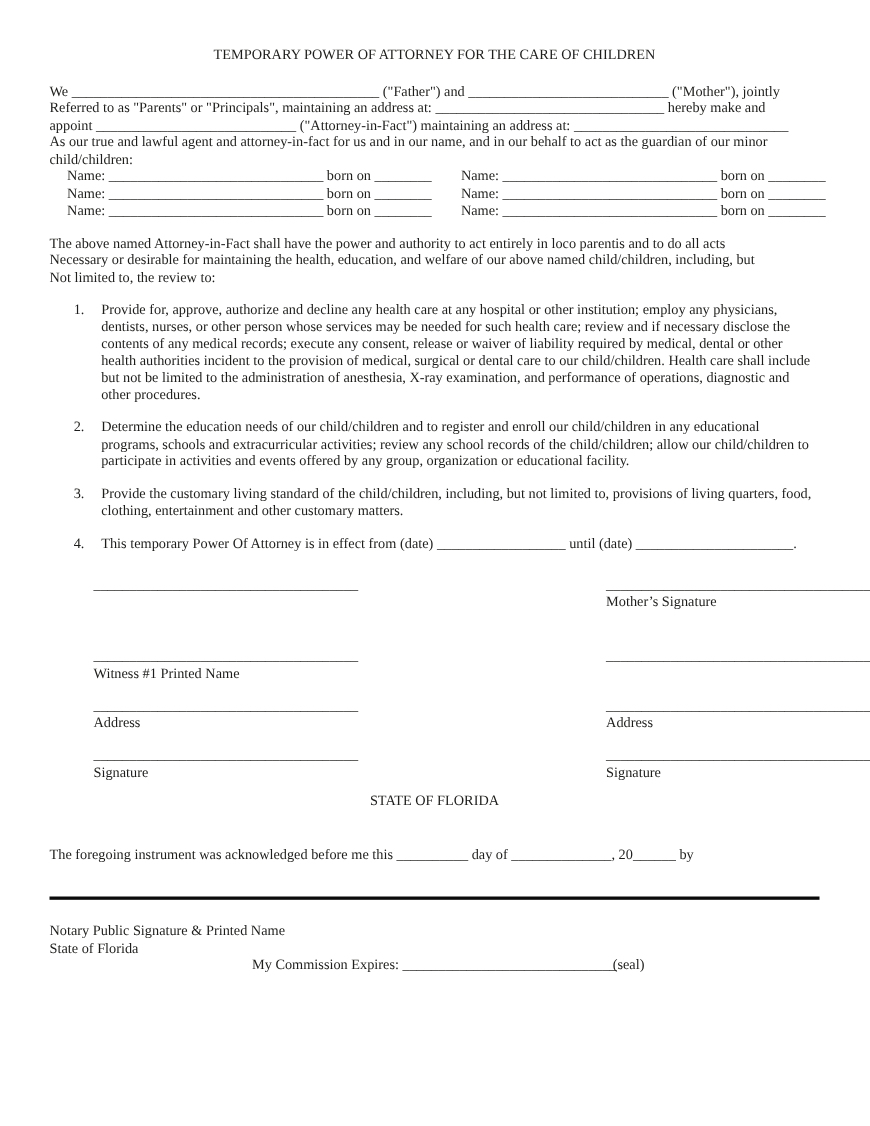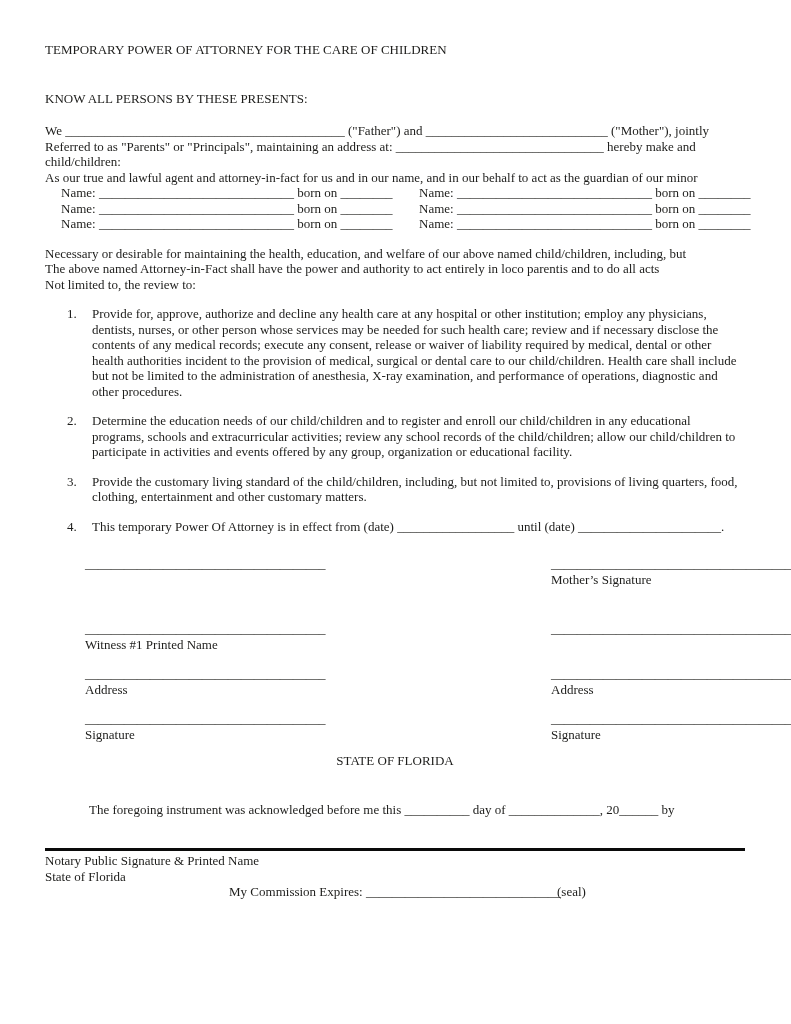--- a/index.html
+++ b/index.html
@@ -5,21 +5,21 @@
   html, body { margin: 0; padding: 0; background: #ffffff; }
   body {
     width: 791px; height: 1024px;
     font-family: "Liberation Serif", serif;
     font-size: 13px; line-height: 15.5px;
     color: #1d1d1b;
     -webkit-font-smoothing: antialiased;
   }
   .page { width: 700px; padding: 42px 46px 0 45px; }
 
-  .title { text-align: left; font-family: Liberation Serif, serif; }
+  .title { text-align: center; font-family: Liberation Serif, serif; }
   .salutation { margin-top: 33px; }
 
   .intro { margin-top: 17px; }
   .intro-line { white-space: nowrap; }
 
   .names-row { display: grid; grid-template-columns: 358px 1fr; }
   .name-cell { white-space: nowrap; margin-left: 16px; }
 
   .powers-intro { margin-top: 14px; }
   .powers-line { white-space: nowrap; }
@@ -31,61 +31,61 @@
 
   .sig-section { margin-top: 22px; }
   .sig-row { display: grid; grid-template-columns: 466px 1fr; margin-left: 40px; }
   .sig-row.gap-large { margin-bottom: 34px; }
   .sig-row.gap-small { margin-bottom: 14px; }
   .sig-line { white-space: nowrap; letter-spacing: 0; }
   .sig-label { }
 
   .state-heading { margin-top: 11px; text-align: center; }
 
-  .acknowledgment { margin-top: 33px; white-space: nowrap; margin-left: 44px; }
+  .acknowledgment { margin-top: 33px; white-space: nowrap; }
 
-  .notary { margin-top: 31px; border-top: 3px solid #0a0a0a; padding-top: 2px; }
+  .notary { margin-top: 31px; border-top: 3px solid #0a0a0a; padding-top: 20px; }
   .notary-line { }
   .commission-line { position: relative; text-align: center; }
   .seal { position: absolute; left: 512px; top: 0; }
 </style>
 </head>
 <body>
 
 <div class="page">
 
   <div class="title">TEMPORARY POWER OF ATTORNEY FOR THE CARE OF CHILDREN</div>
 
-  <div class="salutation">KNOW ALL PERSONS BY THESE PRESENTS:</div>
 
   <div class="intro">
     <div class="intro-line">We ___________________________________________ ("Father") and ____________________________ ("Mother"), jointly</div>
     <div class="intro-line">Referred to as "Parents" or "Principals", maintaining an address at: ________________________________ hereby make and</div>
+    <div class="intro-line">appoint ____________________________ ("Attorney-in-Fact") maintaining an address at: ______________________________</div>
+    <div class="intro-line">As our true and lawful agent and attorney-in-fact for us and in our name, and in our behalf to act as the guardian of our minor</div>
     <div class="intro-line">child/children:</div>
-    <div class="intro-line">As our true and lawful agent and attorney-in-fact for us and in our name, and in our behalf to act as the guardian of our minor</div>
   </div>
 
   <div class="names">
     <div class="names-row">
       <div class="name-cell">Name: ______________________________ born on ________</div>
       <div class="name-cell">Name: ______________________________ born on ________</div>
     </div>
     <div class="names-row">
       <div class="name-cell">Name: ______________________________ born on ________</div>
       <div class="name-cell">Name: ______________________________ born on ________</div>
     </div>
     <div class="names-row">
       <div class="name-cell">Name: ______________________________ born on ________</div>
       <div class="name-cell">Name: ______________________________ born on ________</div>
     </div>
   </div>
 
   <div class="powers-intro">
+    <div class="powers-line">The above named Attorney-in-Fact shall have the power and authority to act entirely in loco parentis and to do all acts</div>
     <div class="powers-line">Necessary or desirable for maintaining the health, education, and welfare of our above named child/children, including, but</div>
-    <div class="powers-line">The above named Attorney-in-Fact shall have the power and authority to act entirely in loco parentis and to do all acts</div>
     <div class="powers-line">Not limited to, the review to:</div>
   </div>
 
   <div class="powers-list">
     <div class="power-item first">
       <div class="power-num">1.</div>
       <div class="power-text">Provide for, approve, authorize and decline any health care at any hospital or other institution; employ any physicians, dentists, nurses, or other person whose services may be needed for such health care; review and if necessary disclose the contents of any medical records; execute any consent, release or waiver of liability required by medical, dental or other health authorities incident to the provision of medical, surgical or dental care to our child/children. Health care shall include but not be limited to the administration of anesthesia, X-ray examination, and performance of operations, diagnostic and other procedures.</div>
     </div>
     <div class="power-item">
       <div class="power-num">2.</div>

